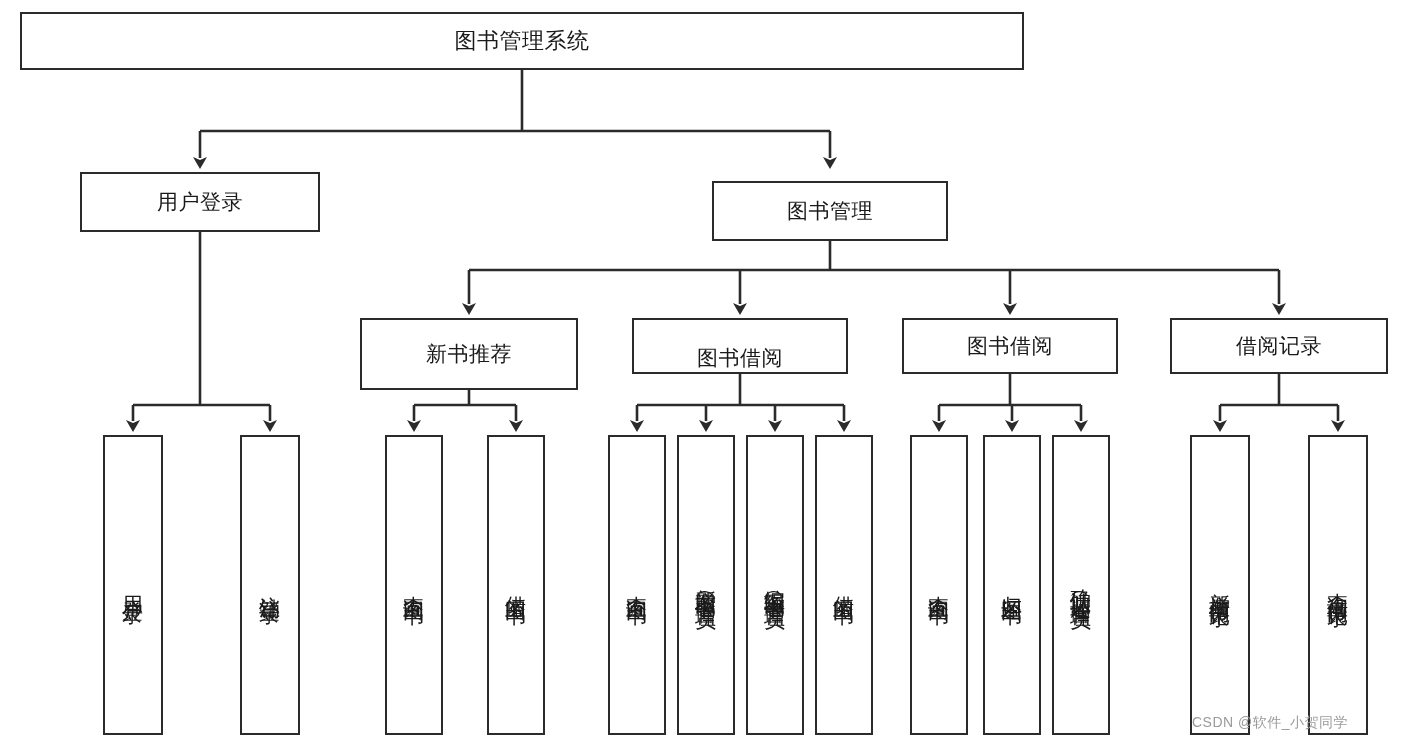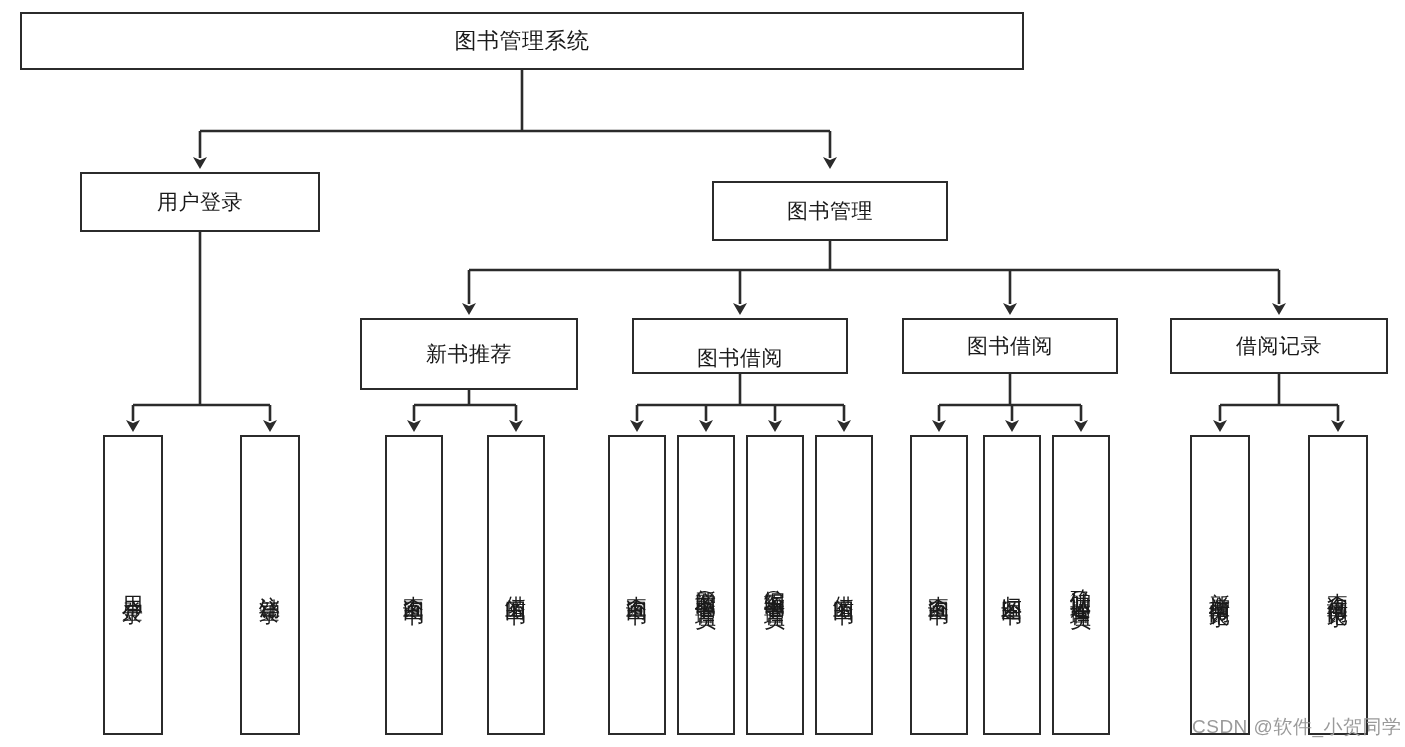--- a/index.html
+++ b/index.html
@@ -48,21 +48,21 @@
     text-orientation: upright;
     letter-spacing: 3px;
     line-height: 1;
     white-space: nowrap;
   }
   .node.root {
     font-size: 22px;
   }
   .watermark {
     position: absolute;
-    font-size: 19px;
+    font-size: 14px;
     color: #9a9a9a;
     white-space: nowrap;
     letter-spacing: 0.5px;
   }
 </style>
 </head>
 <body>
 
 <div id="canvas">
 

